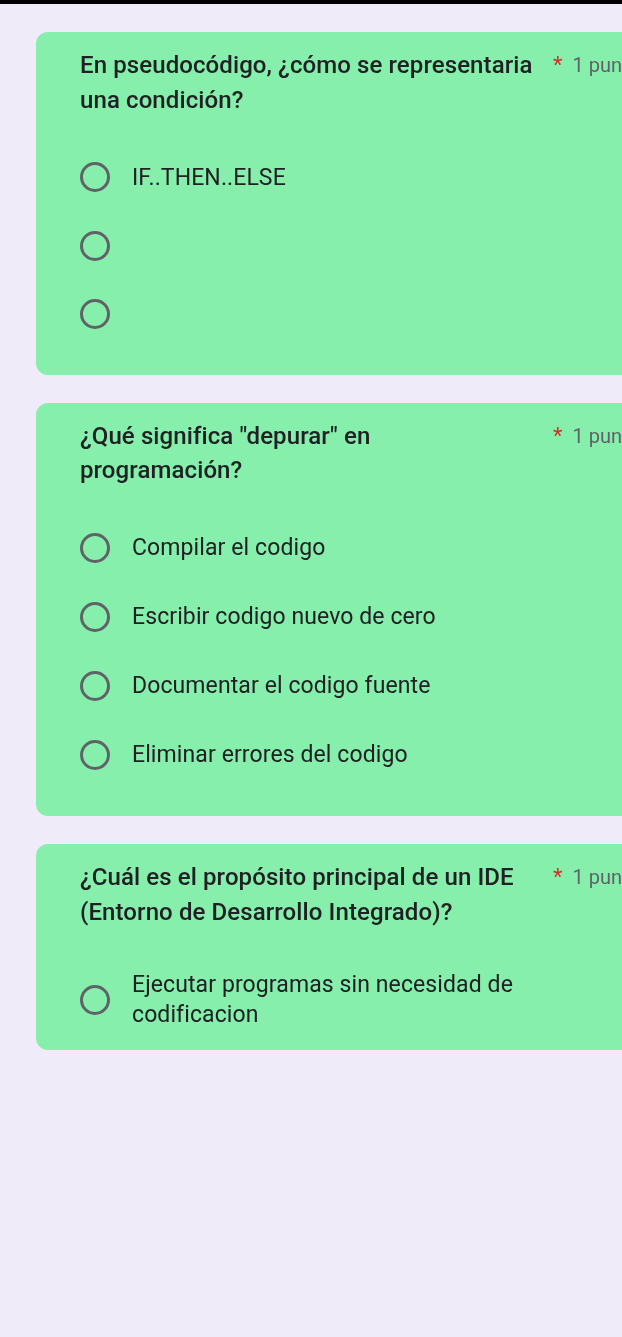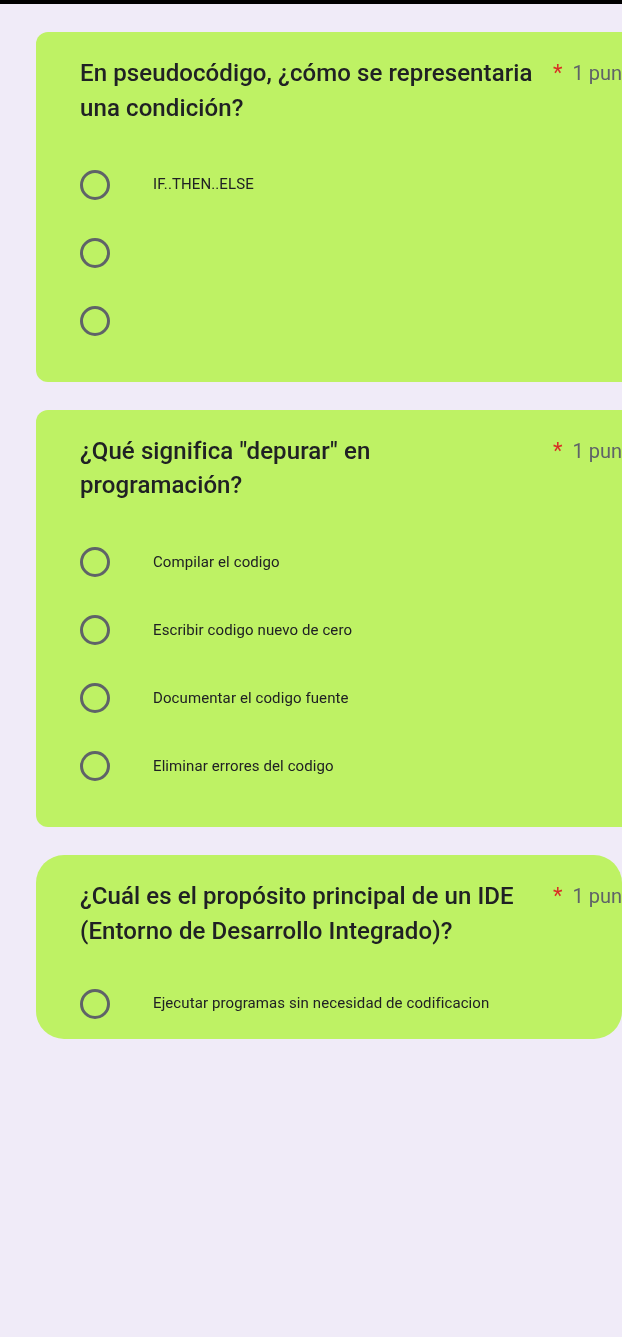--- a/index.html
+++ b/index.html
@@ -13,24 +13,24 @@
   }
   .topbar {
     height: 4px;
     background: #000;
     width: 100%;
   }
   .container {
     padding: 0 0 0 36px;
   }
   .card {
-    background: #bef264;
+    background: #86efac;
     border-radius: 12px 0 0 12px;
     margin-top: 28px;
-    padding: 24px 0 46px 44px;
+    padding: 16px 0 46px 44px;
     position: relative;
   }
   .card:first-of-type { margin-top: 28px; }
   .question-header {
     display: flex;
     align-items: flex-start;
     justify-content: space-between;
     margin-bottom: 44px;
     padding-right: 0;
   }
@@ -69,25 +69,24 @@
     cursor: pointer;
   }
   .radio {
     width: 30px;
     height: 30px;
     border: 3px solid #5f6368;
     border-radius: 50%;
     flex-shrink: 0;
   }
   .option-label {
-    font-size: 15px;
+    font-size: 23px;
     color: #202124;
     line-height: 1.35;
     letter-spacing: 0.1px;
-    margin-left: 21px;
   }
   .option.tight .option-label { line-height: 1.3; }
 </style>
 </head>
 <body>
 
 <div class="topbar"></div>
 
 <div class="container">
 
@@ -134,21 +133,21 @@
         <div class="radio"></div>
         <div class="option-label">Documentar el codigo fuente</div>
       </div>
       <div class="option">
         <div class="radio"></div>
         <div class="option-label">Eliminar errores del codigo</div>
       </div>
     </div>
   </div>
 
-  <div class="card" style="padding-bottom:20px;border-radius:28px;">
+  <div class="card" style="padding-bottom:20px;">
     <div class="question-header" style="margin-bottom:40px;">
       <div class="question-text">¿Cuál es el propósito principal de un IDE (Entorno de Desarrollo Integrado)?</div>
       <div class="points">
         <span class="asterisk">*</span>
         <span>1 pun</span>
       </div>
     </div>
     <div class="options">
       <div class="option tight">
         <div class="radio"></div>

